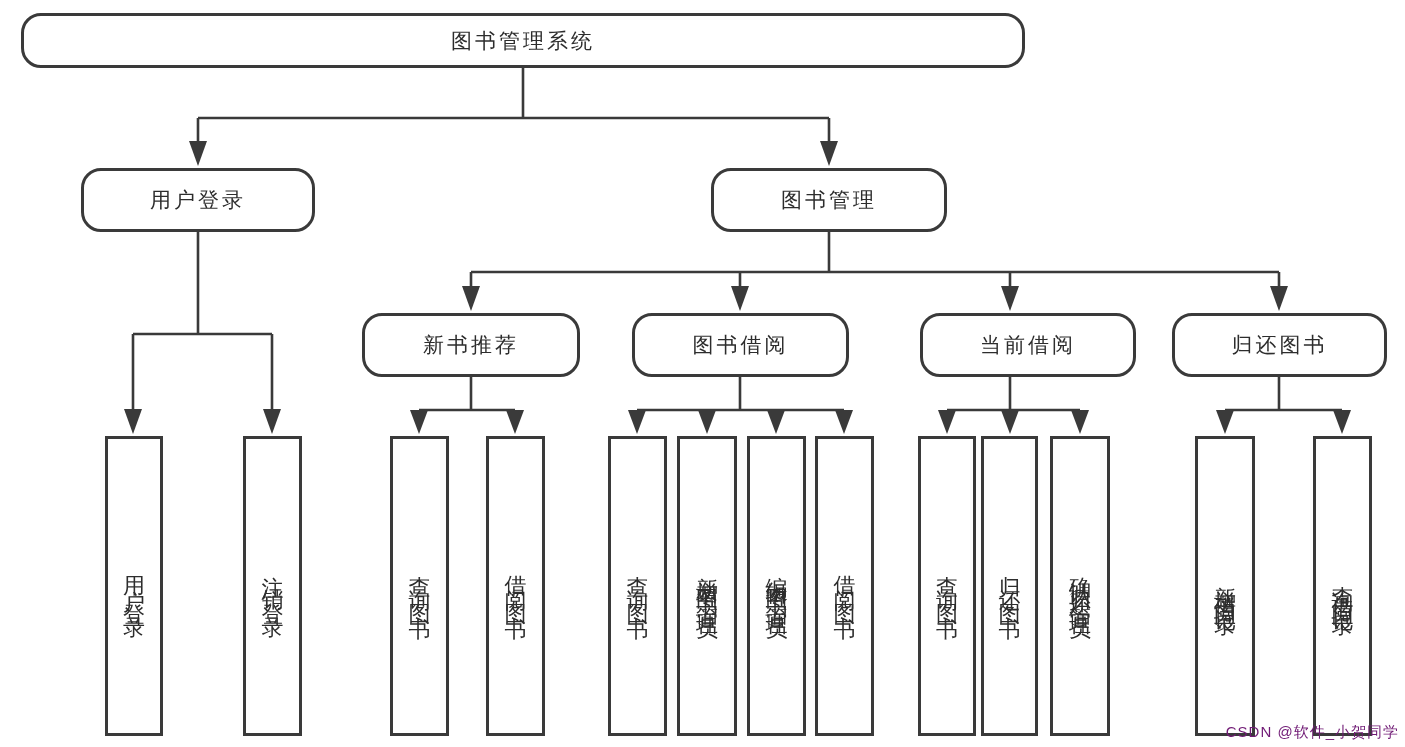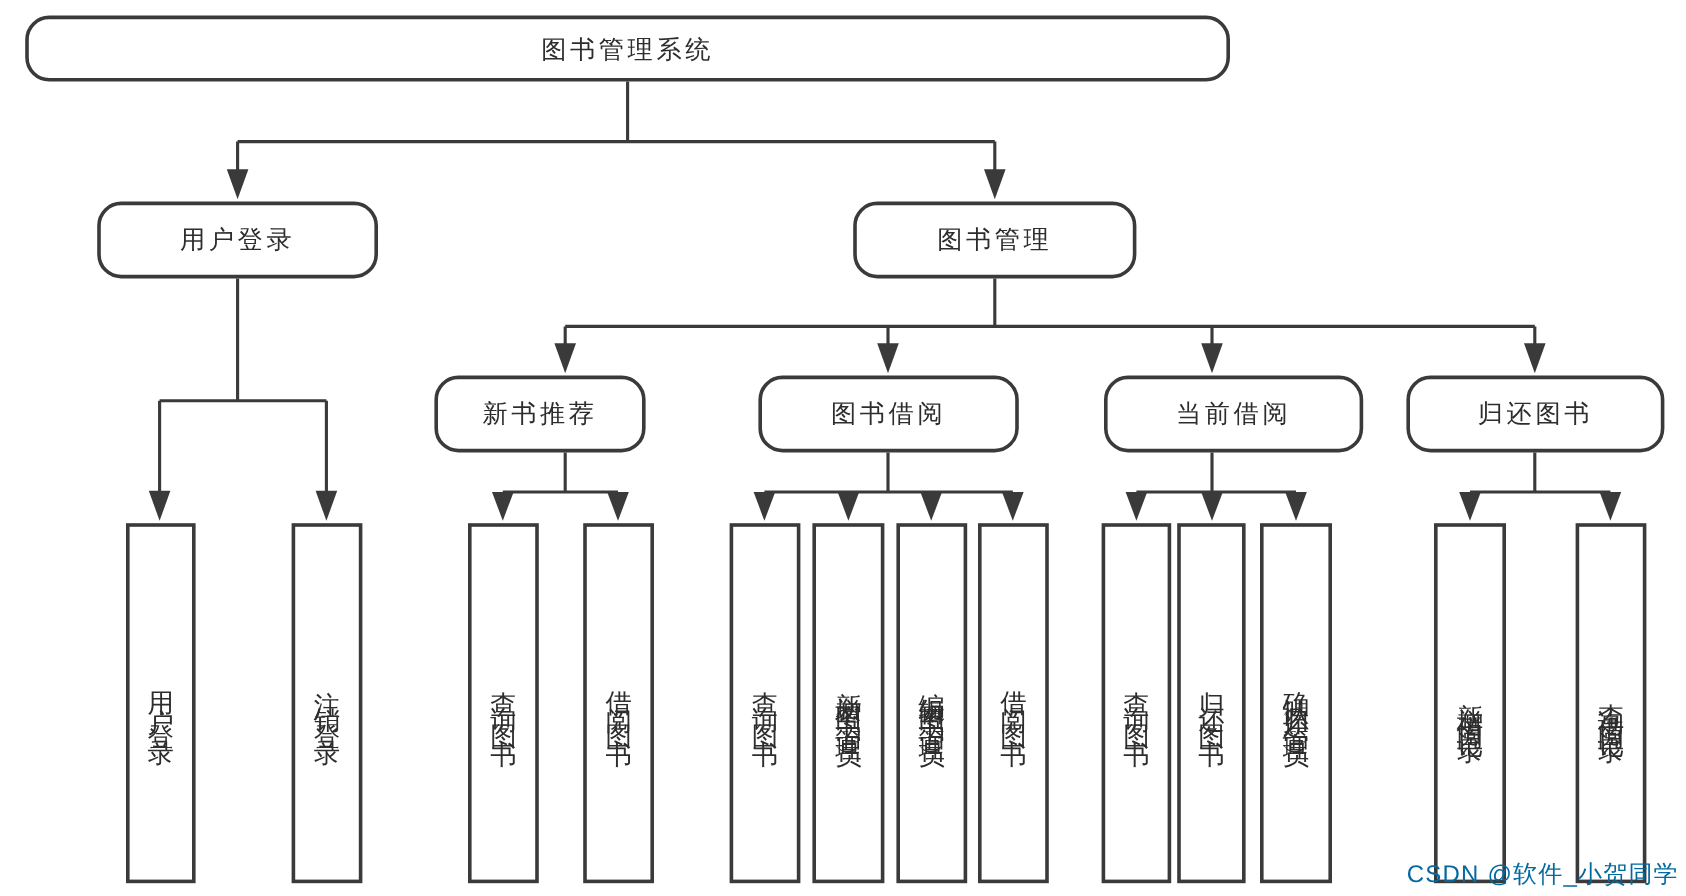--- a/index.html
+++ b/index.html
@@ -42,23 +42,23 @@
     letter-spacing: 14px;
     color: #2d2d2d;
   }
   .leaf.long .vtext {
     letter-spacing: 6px;
   }
   #watermark {
     position: absolute;
     right: 6px;
     bottom: 5px;
-    font-size: 20px;
+    font-size: 15px;
     letter-spacing: 1px;
-    color: #0369a1;
+    color: #701a75;
     z-index: 3;
     white-space: nowrap;
   }
 </style>
 </head>
 <body>
 
 <div id="stage">
 
   <svg id="wires" viewBox="0 0 1405 747" xmlns="http://www.w3.org/2000/svg">
@@ -99,21 +99,21 @@
       <polygon points="1216,410 1234,410 1225,434"></polygon>
       <polygon points="1333,410 1351,410 1342,434"></polygon>
     </g>
   </svg>
 
   <div class="node hnode" style="left:21px; top:13px; width:1004px; height:55px;">图书管理系统</div>
 
   <div class="node hnode" style="left:81px; top:168px; width:234px; height:64px;">用户登录</div>
   <div class="node hnode" style="left:711px; top:168px; width:236px; height:64px;">图书管理</div>
 
-  <div class="node hnode" style="left:362px; top:313px; width:176px; height:64px;">新书推荐</div>
+  <div class="node hnode" style="left:362px; top:313px; width:218px; height:64px;">新书推荐</div>
   <div class="node hnode" style="left:632px; top:313px; width:217px; height:64px;">图书借阅</div>
   <div class="node hnode" style="left:920px; top:313px; width:216px; height:64px;">当前借阅</div>
   <div class="node hnode" style="left:1172px; top:313px; width:215px; height:64px;">归还图书</div>
 
   <div class="node leaf" style="left:105px; top:436px; width:58px; height:300px;">
     <span class="vtext">用户登录</span>
   </div>
   <div class="node leaf" style="left:243px; top:436px; width:59px; height:300px;">
     <span class="vtext">注销登录</span>
   </div>

